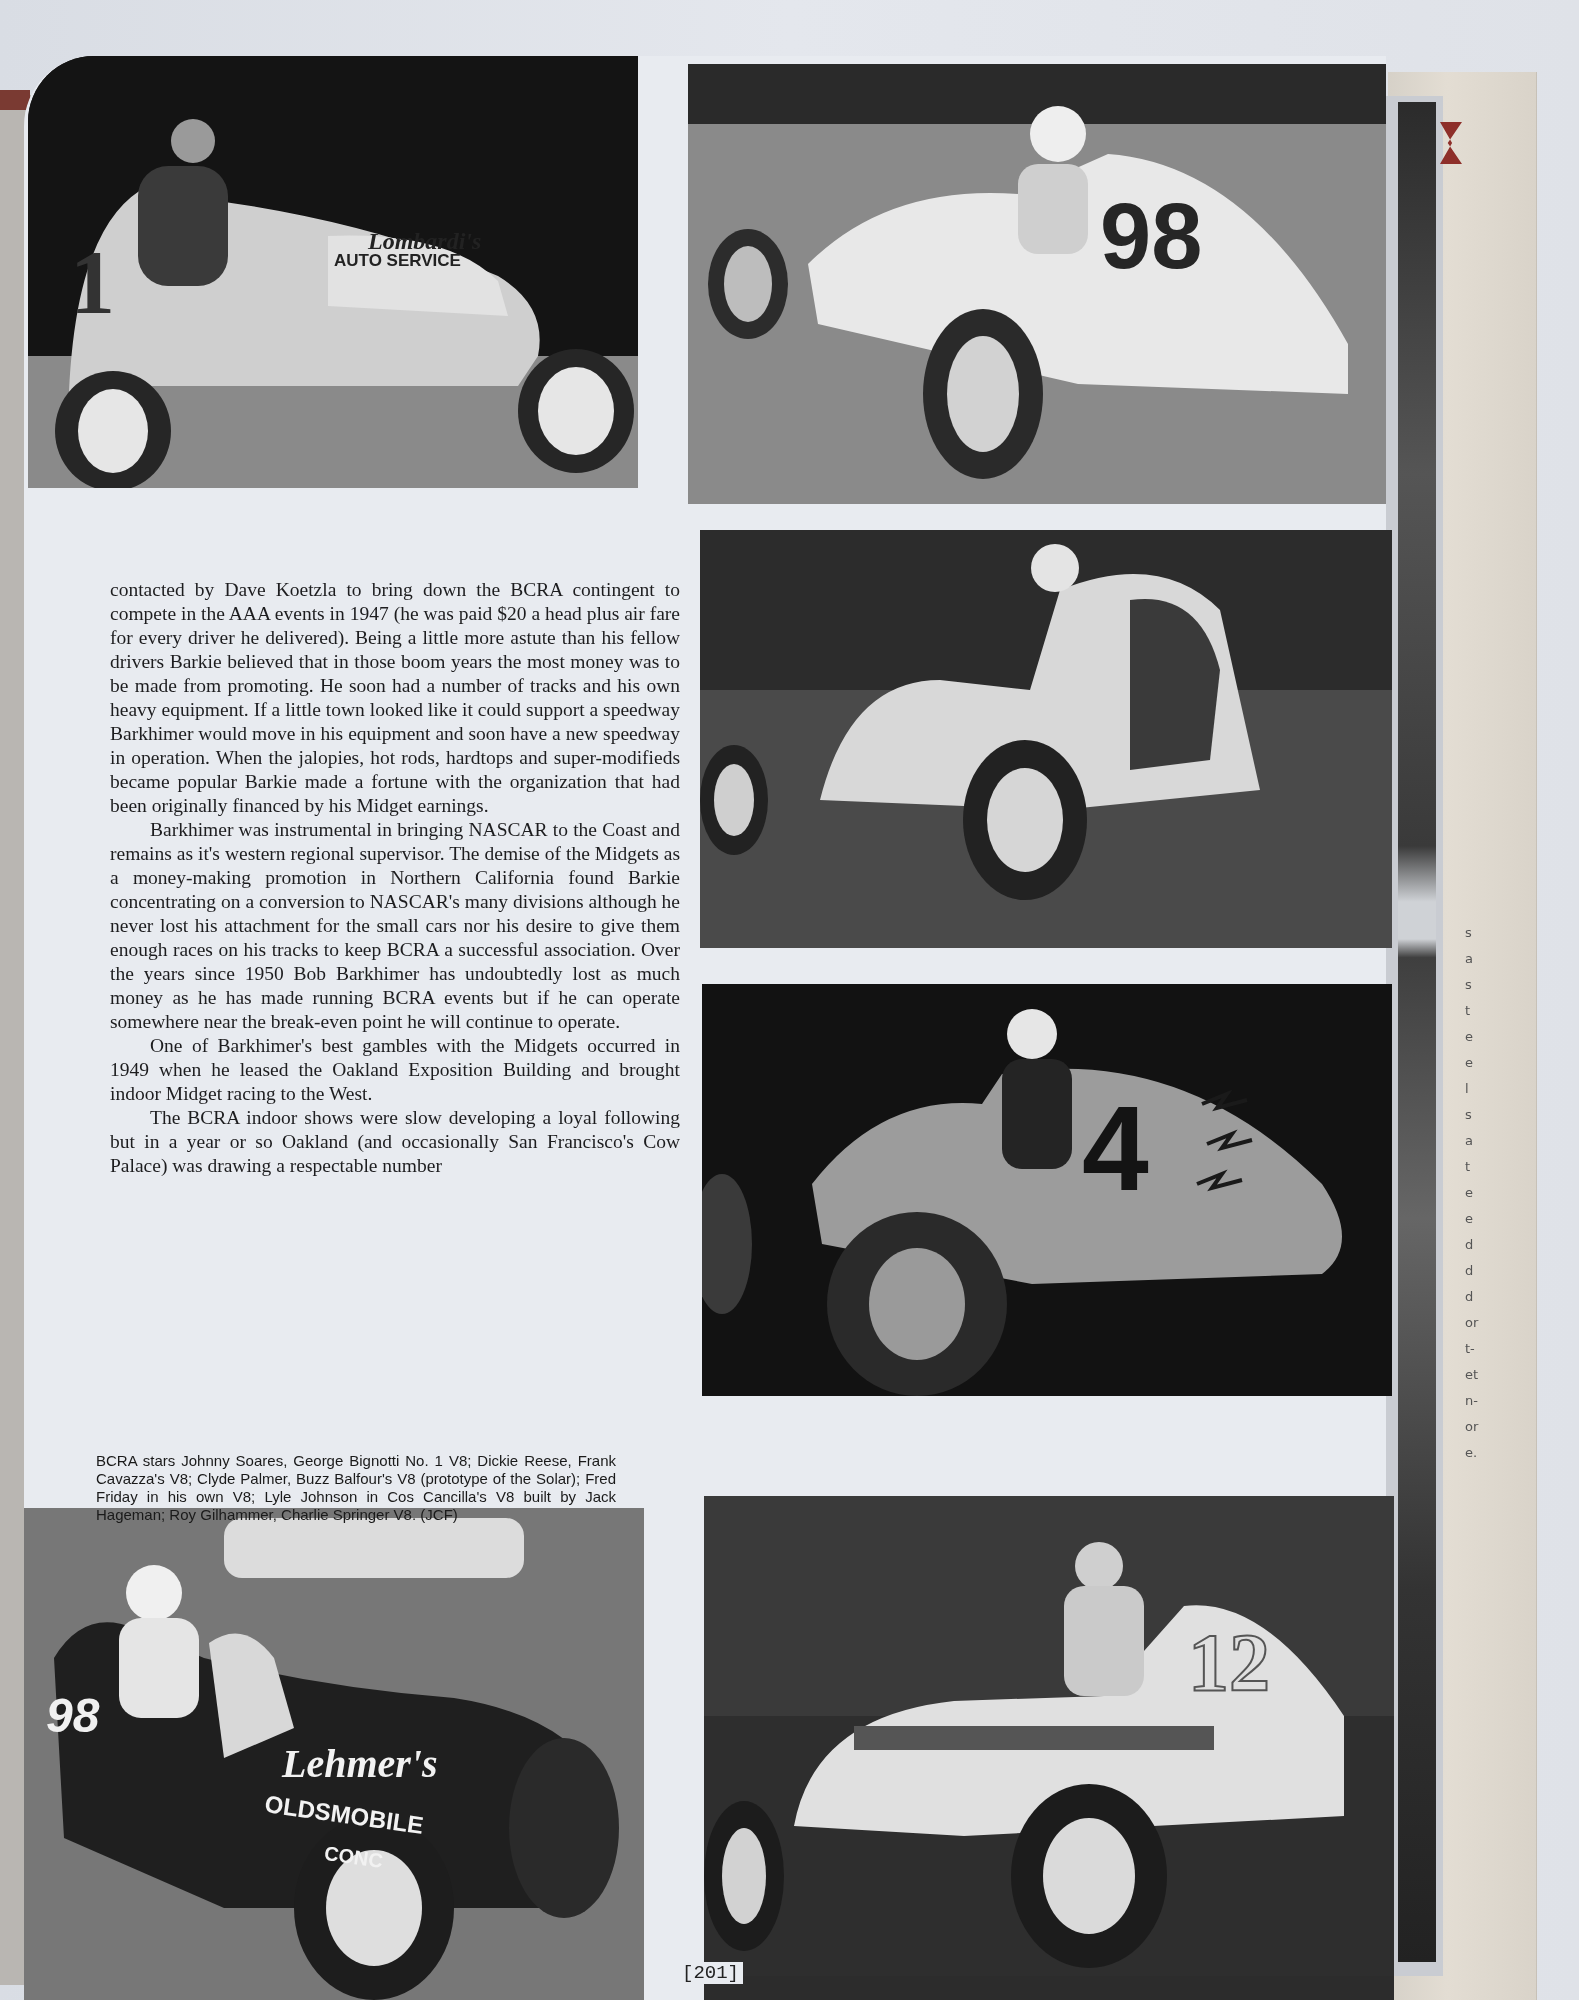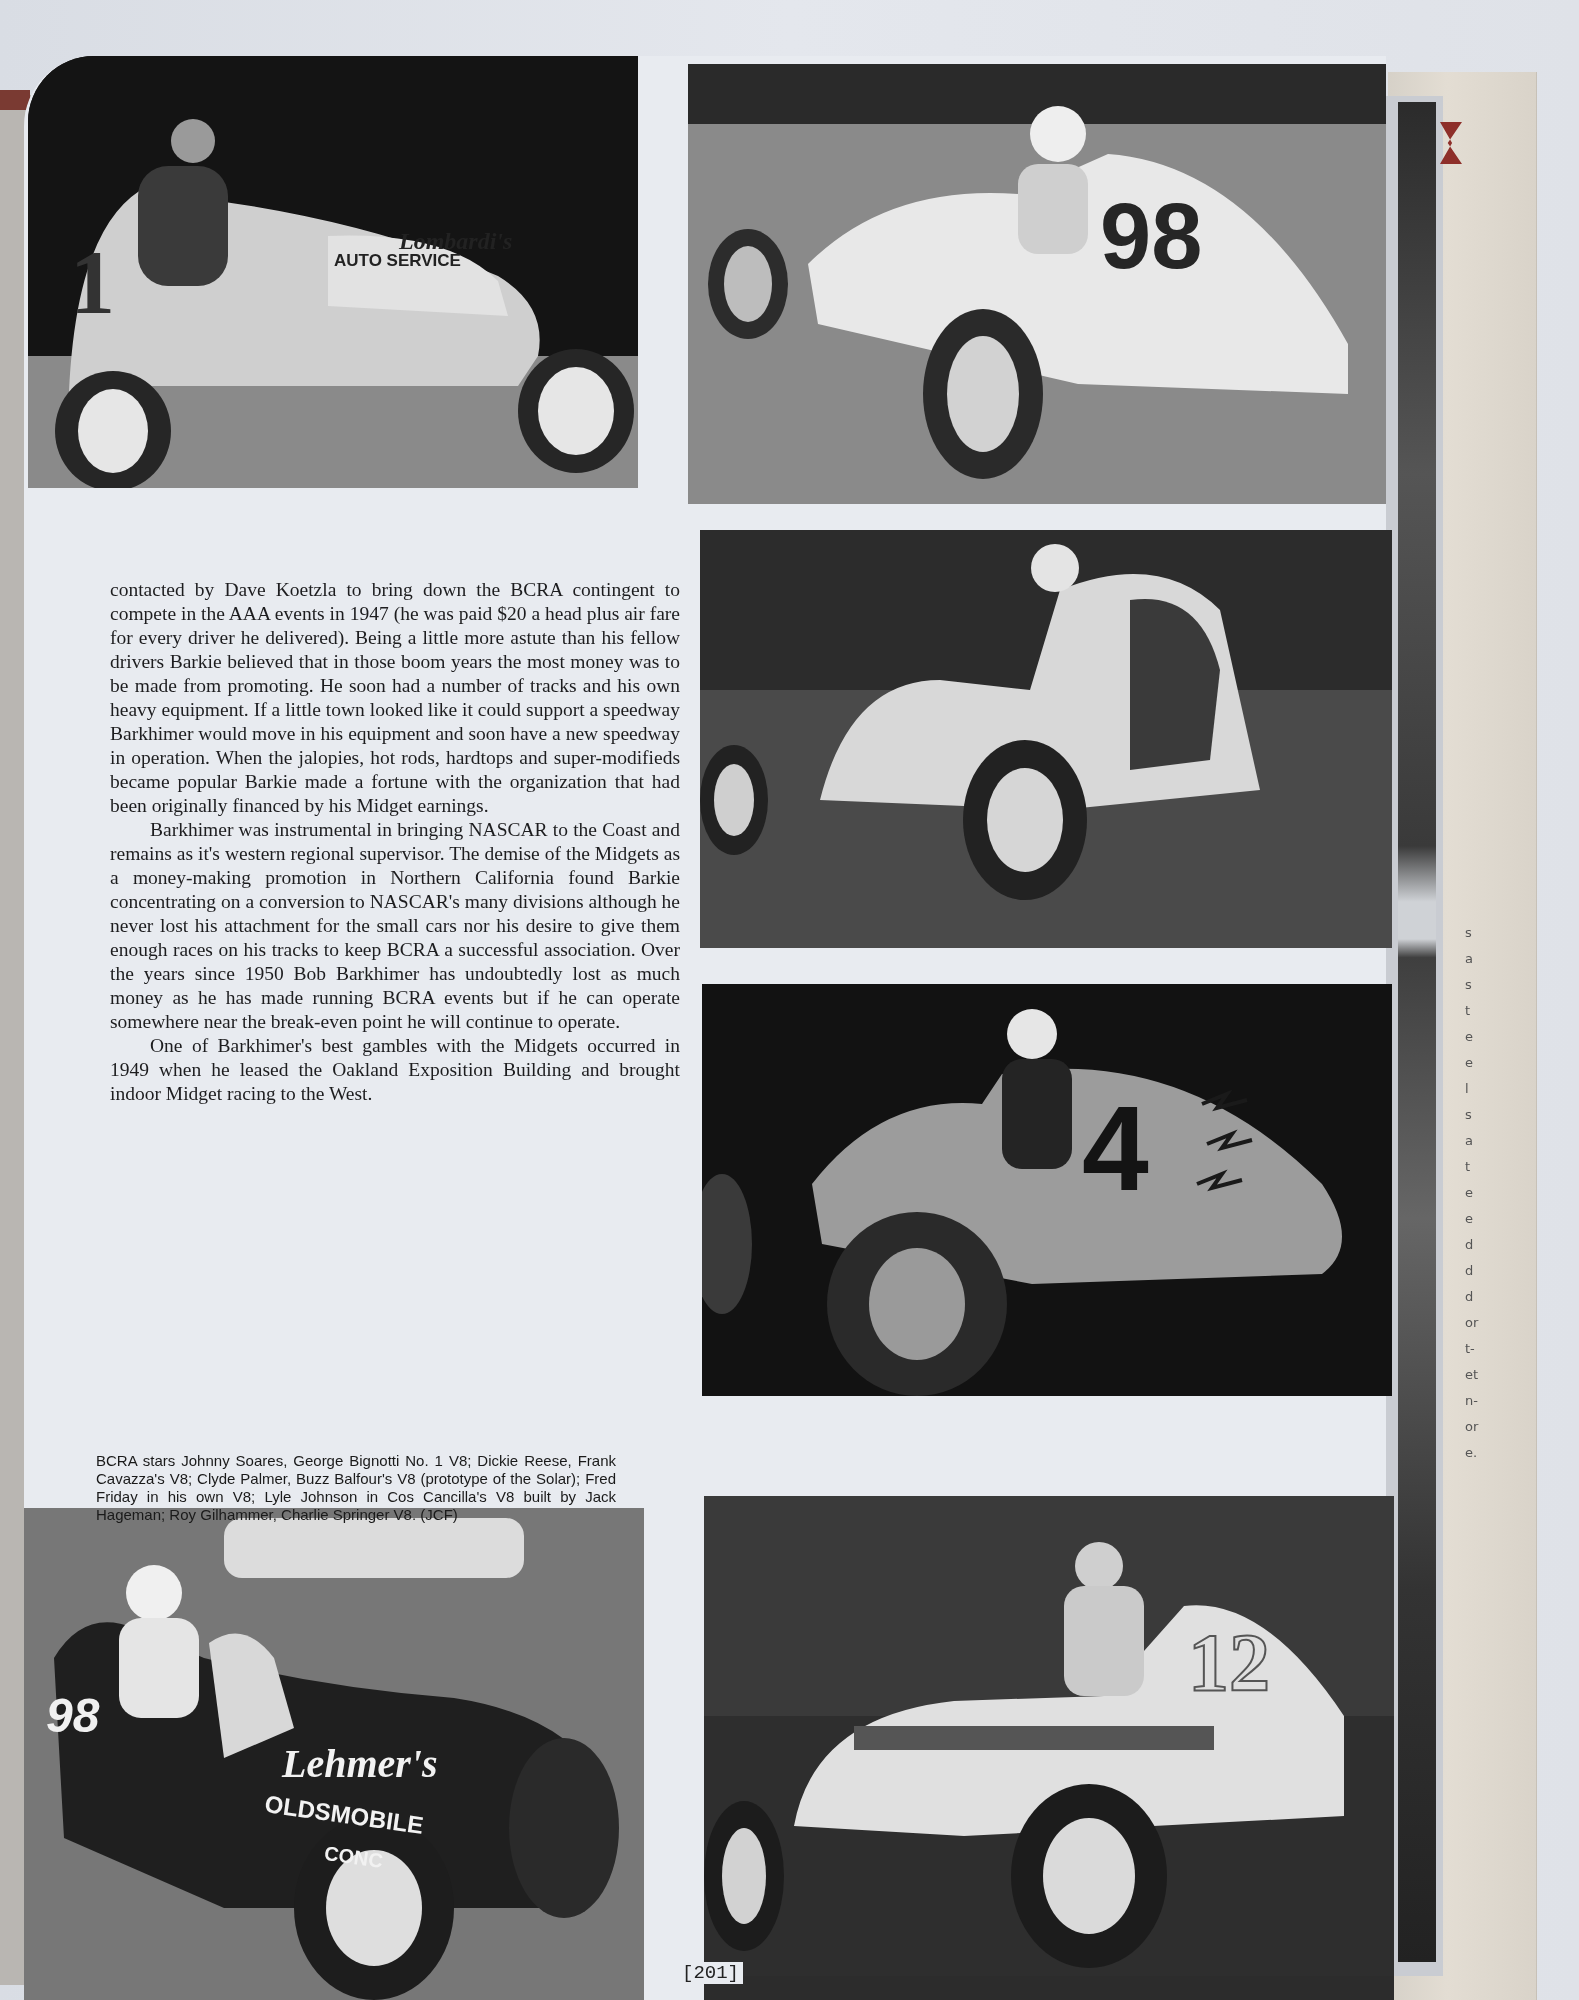--- a/index.html
+++ b/index.html
@@ -98,21 +98,21 @@
       <path d="M40 380 Q40 170 120 130 L150 140 Q330 160 470 220 Q520 250 510 300 L490 330 L60 330 Z" fill="#cfcfcf"></path>
       <path d="M300 180 Q420 175 470 225 L480 260 L300 250 Z" fill="#e2e2e2"></path>
       <rect x="110" y="110" width="90" height="120" rx="30" fill="#3a3a3a"></rect>
       <circle cx="165" cy="85" r="22" fill="#9a9a9a"></circle>
       <ellipse cx="85" cy="375" rx="58" ry="60" fill="#262626"></ellipse>
       <ellipse cx="85" cy="375" rx="35" ry="42" fill="#e6e6e6"></ellipse>
       <ellipse cx="548" cy="355" rx="58" ry="62" fill="#262626"></ellipse>
       <ellipse cx="548" cy="355" rx="38" ry="44" fill="#e6e6e6"></ellipse>
     </svg>
     <div class="label" style="left:42px; top:175px; font-size:90px; font-family:'Liberation Serif', serif; color:#333;">1</div>
-    <div class="label" style="left:340px; top:172px; font-size:24px; font-style:italic; font-family:'Liberation Serif', serif;margin-left:31px;">Lombardi's</div>
+    <div class="label" style="left:340px; top:172px; font-size:24px; font-style:italic; font-family:'Liberation Serif', serif;">Lombardi's</div>
     <div class="label" style="left:306px; top:195px; font-size:17px;">AUTO SERVICE</div>
   </div>
 
   <div class="photo" style="left:664px; top:8px; width:698px; height:440px; background:#8d8d8d;">
     <svg class="scene" viewBox="0 0 698 440" preserveAspectRatio="none" width="698" height="440">
       <rect x="0" y="0" width="698" height="60" fill="#2a2a2a"></rect>
       <rect x="0" y="60" width="698" height="380" fill="#8a8a8a"></rect>
       <path d="M120 200 Q200 120 330 130 L420 90 Q560 100 660 280 L660 330 L390 320 L130 260 Z" fill="#e8e8e8"></path>
       <circle cx="370" cy="70" r="28" fill="#eeeeee"></circle>
       <rect x="330" y="100" width="70" height="90" rx="20" fill="#cfcfcf"></rect>
@@ -185,18 +185,19 @@
       <ellipse cx="385" cy="380" rx="78" ry="92" fill="#1c1c1c"></ellipse>
       <ellipse cx="385" cy="380" rx="46" ry="58" fill="#dadada"></ellipse>
     </svg>
     <div class="label" style="left:484px; top:120px; font-size:82px; color:#e0e0e0; -webkit-text-stroke:2px #555; font-family:'Liberation Serif', serif;">12</div>
   </div>
 
   <div class="body-text" id="body-text">
       <p>contacted by Dave Koetzla to bring down the BCRA contingent to compete in the AAA events in 1947 (he was paid $20 a head plus air fare for every driver he delivered). Being a little more astute than his fellow drivers Barkie believed that in those boom years the most money was to be made from promoting. He soon had a number of tracks and his own heavy equipment. If a little town looked like it could support a speedway Barkhimer would move in his equipment and soon have a new speedway in operation. When the jalopies, hot rods, hardtops and super-modifieds became popular Barkie made a fortune with the organization that had been originally financed by his Midget earnings.</p>
       <p class="indent">Barkhimer was instrumental in bringing NASCAR to the Coast and remains as it's western regional supervisor. The demise of the Midgets as a money-making promotion in Northern California found Barkie concentrating on a conversion to NASCAR's many divisions although he never lost his attachment for the small cars nor his desire to give them enough races on his tracks to keep BCRA a successful association. Over the years since 1950 Bob Barkhimer has undoubtedly lost as much money as he has made running BCRA events but if he can operate somewhere near the break-even point he will continue to operate.</p>
       <p class="indent">One of Barkhimer's best gambles with the Midgets occurred in 1949 when he leased the Oakland Exposition Building and brought indoor Midget racing to the West.</p>
+      <p class="indent">The BCRA indoor shows were slow developing a loyal following but in a year or so Oakland (and occasionally San Francisco's Cow Palace) was drawing a respectable number</p>
     </div>
 
   <div class="caption">BCRA stars Johnny Soares, George Bignotti No. 1 V8; Dickie Reese, Frank Cavazza's V8; Clyde Palmer, Buzz Balfour's V8 (prototype of the Solar); Fred Friday in his own V8; Lyle Johnson in Cos Cancilla's V8 built by Jack Hageman; Roy Gilhammer, Charlie Springer V8. (JCF)</div>
 
   <div class="page-number">[201]</div>
 </div>
 
 </body></html>

